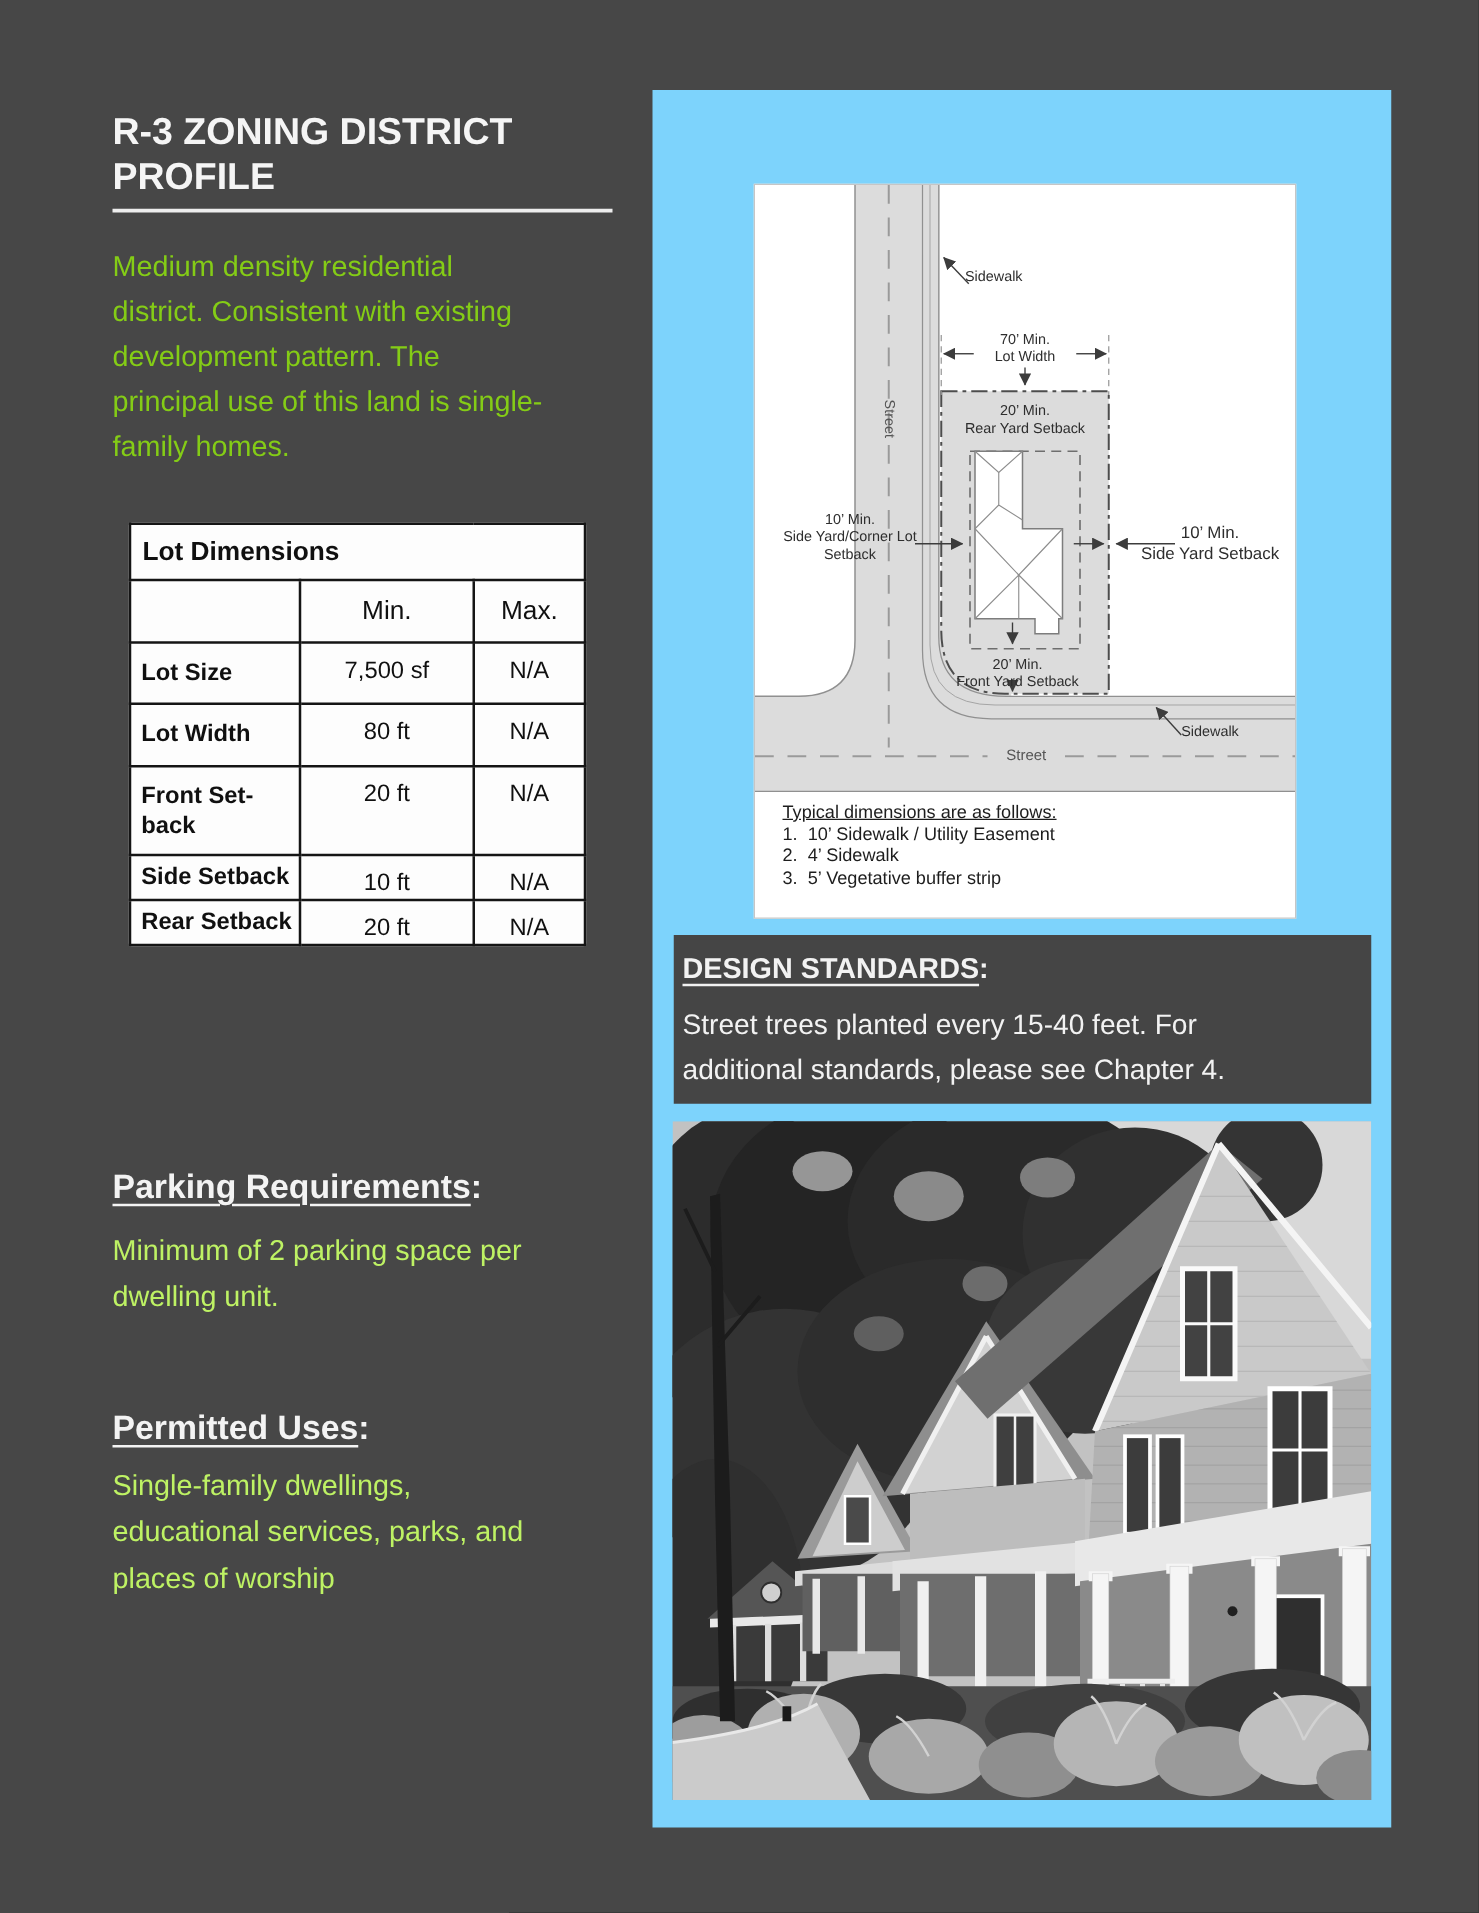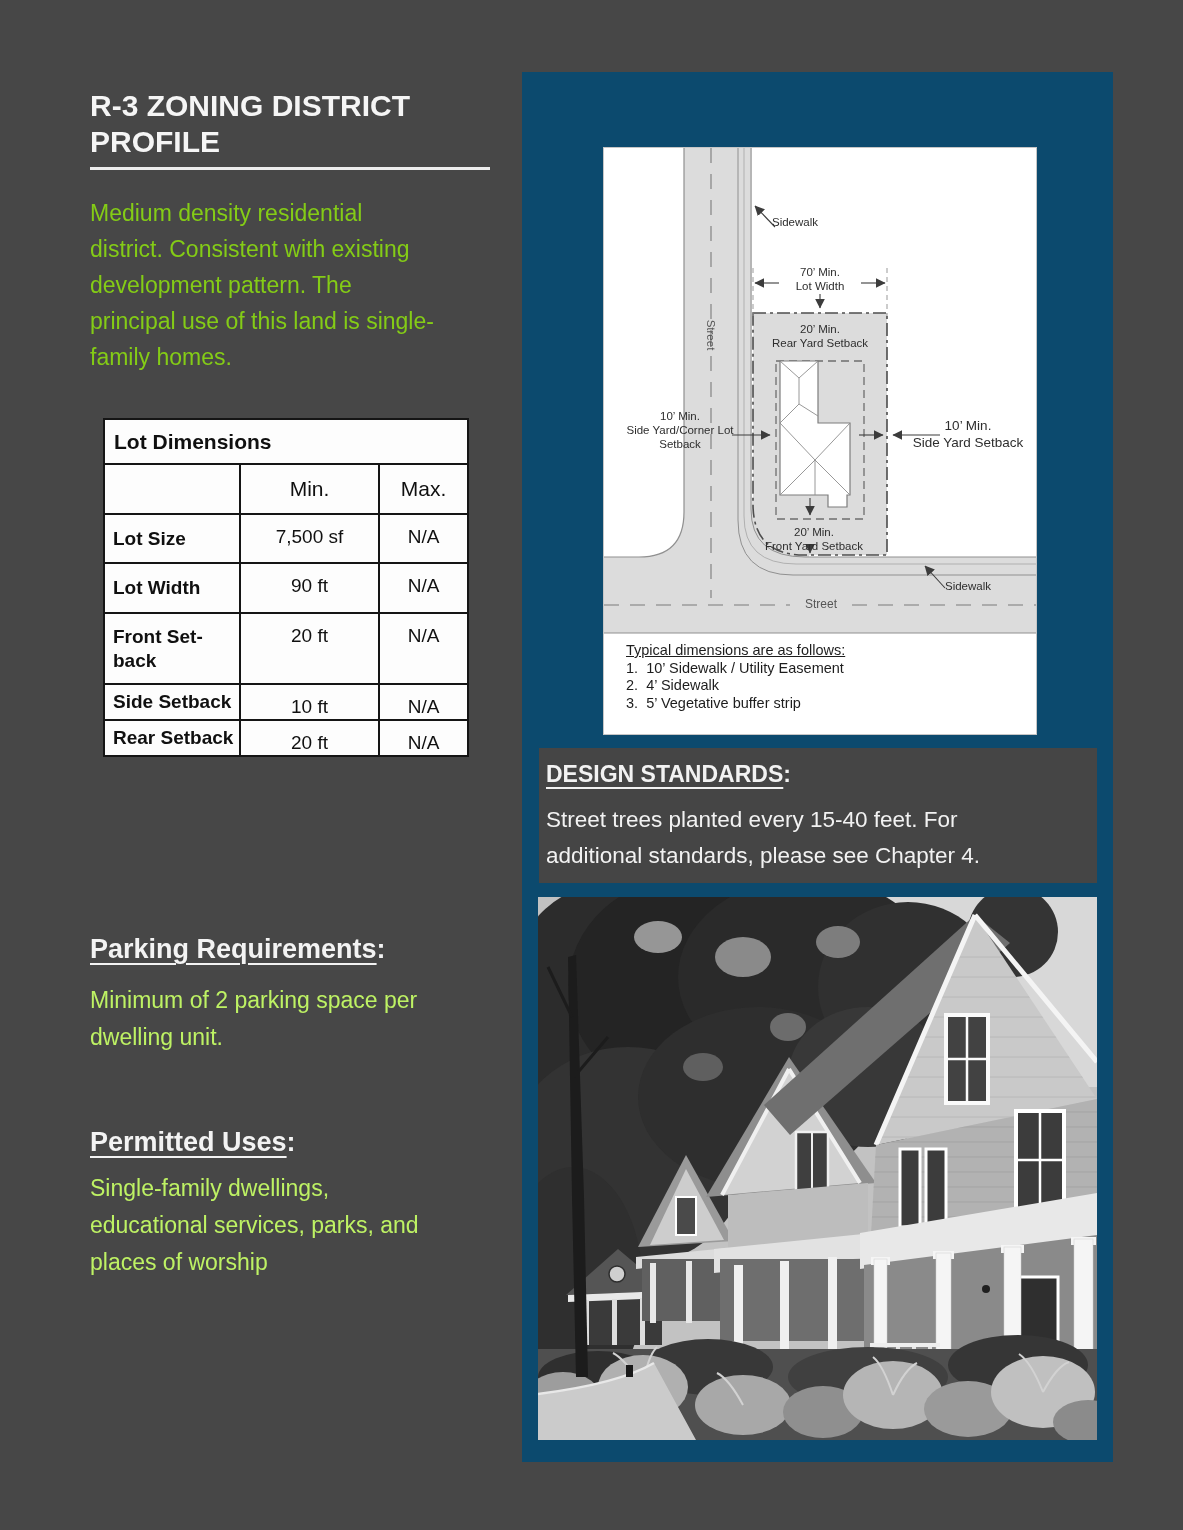--- a/index.html
+++ b/index.html
@@ -25,21 +25,21 @@
   .rh48 td{height:36px}.rh74 td{height:74px}
 
   .sec-head{position:absolute;left:90px;color:#f3f3f3;font-size:27px;font-weight:bold;margin:0;}
   .u{text-decoration:underline;text-decoration-thickness:2px;text-underline-offset:5px;}
   .sec-body{position:absolute;left:90px;color:#bef264;font-size:23px;line-height:37px;
             white-space:pre-line;margin:0;}
   .parking-head{top:934px;} .parking-body{top:982px;width:430px;}
   .permitted-head{top:1127px;} .permitted-body{top:1170px;width:440px;}
 
   
-  .panel{position:absolute;left:522px;top:72px;width:591px;height:1390px;background:#0c4a6e;}
+  .panel{position:absolute;left:522px;top:72px;width:591px;height:1390px;background:#7dd3fc;}
   .diagram{position:absolute;left:81px;top:75px;width:432px;height:586px;
            border:1px solid #c6c6c6;background:#fff;}
   .dlbl{position:absolute;font-size:11.5px;line-height:14px;color:#2e2e2e;
         text-align:center;white-space:pre-line;}
   .dnote{position:absolute;left:22px;top:494px;width:310px;color:#1d1d1d;
          font-size:14.5px;line-height:17.5px;}
   .dnote .nh{text-decoration:underline;}
   .dnote div{white-space:pre-wrap;}
 
   .design-bar{position:absolute;left:17px;top:676px;width:558px;height:135px;
@@ -82,21 +82,21 @@
         <td>Min.</td>
         <td>Max.</td>
       </tr>
       <tr class="rh49">
         <td class="lbl">Lot Size</td>
         <td class="val">7,500 sf</td>
         <td class="val">N/A</td>
       </tr>
       <tr class="rh50">
         <td class="lbl">Lot Width</td>
-        <td class="val">90 ft</td>
+        <td class="val">80 ft</td>
         <td class="val">N/A</td>
       </tr>
       <tr class="rh71">
         <td class="lbl">Front Set-
 back</td>
         <td class="val">20 ft</td>
         <td class="val">N/A</td>
       </tr>
       <tr class="rh48">
         <td class="lbl">Side Setback</td>

